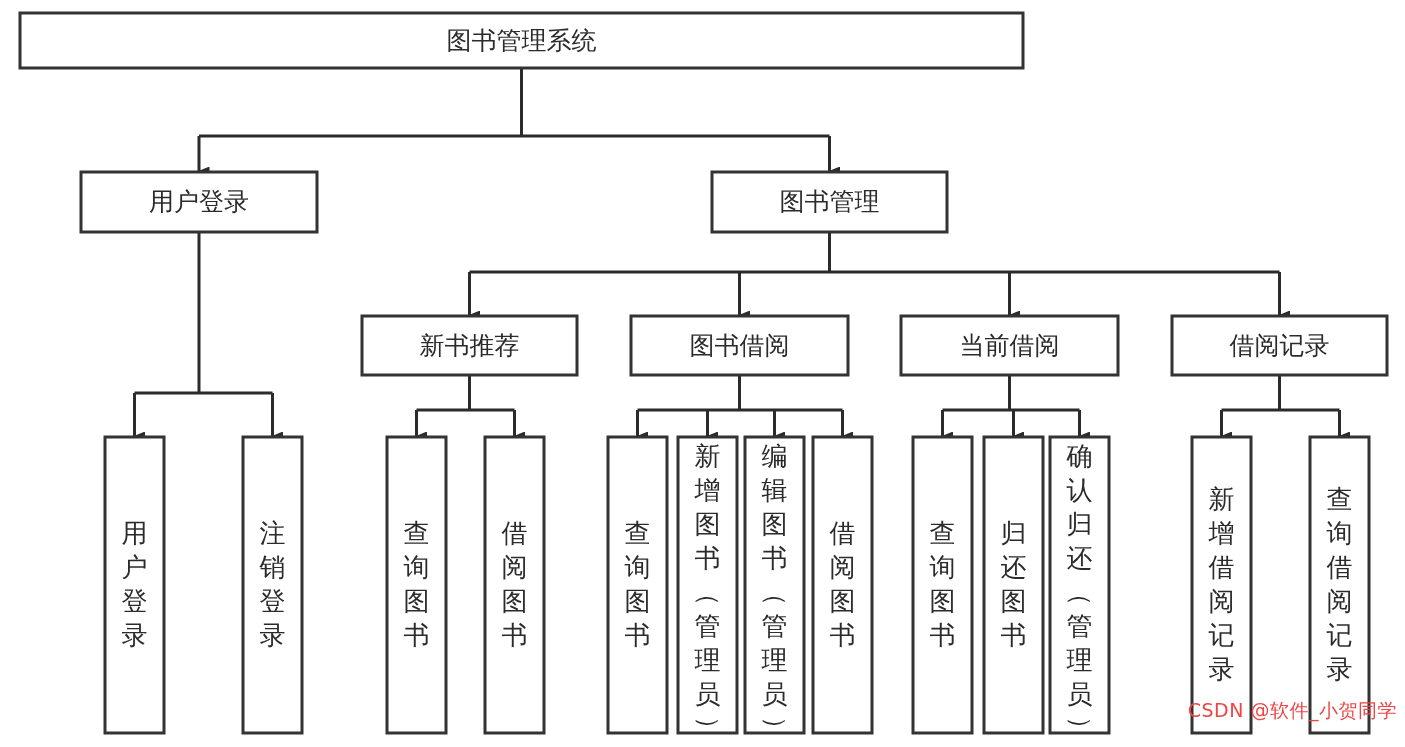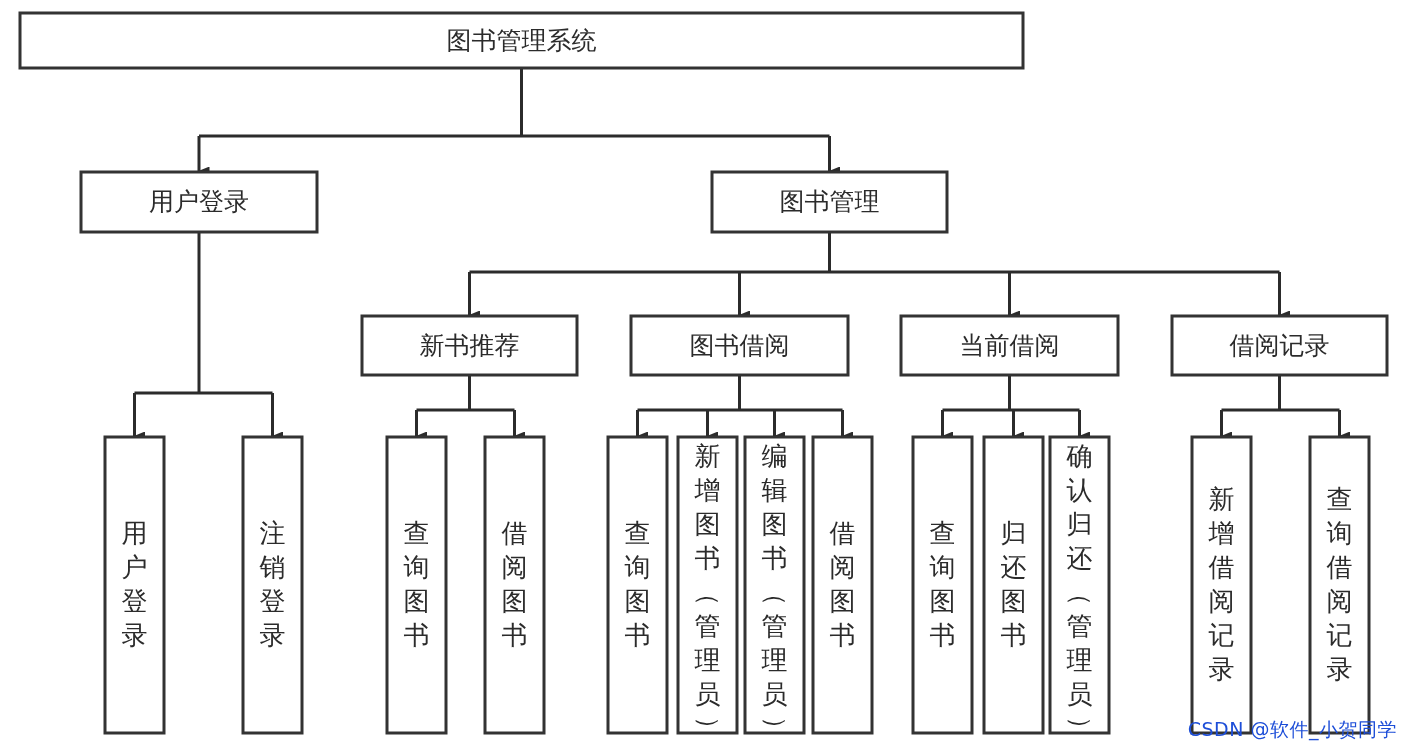--- a/index.html
+++ b/index.html
@@ -45,24 +45,24 @@
     stroke-width: 3;
     fill: none;
   }
   .arrow-head {
     fill: #2b2b2b;
     stroke: none;
   }
   .watermark {
     position: absolute;
     right: 8px;
-    bottom: 4px;
+    bottom: 23px;
     font-family: "DejaVu Sans", "Liberation Sans", sans-serif;
     font-size: 19px;
-    color: #1d4ed8;
+    color: #ef4444;
     white-space: nowrap;
     letter-spacing: 0.5px;
     user-select: none;
   }
 </style>
 </head>
 <body>
 
 <div id="diagram-root">
   <svg class="diagram" width="1405" height="747" viewBox="0 0 1405 747">

